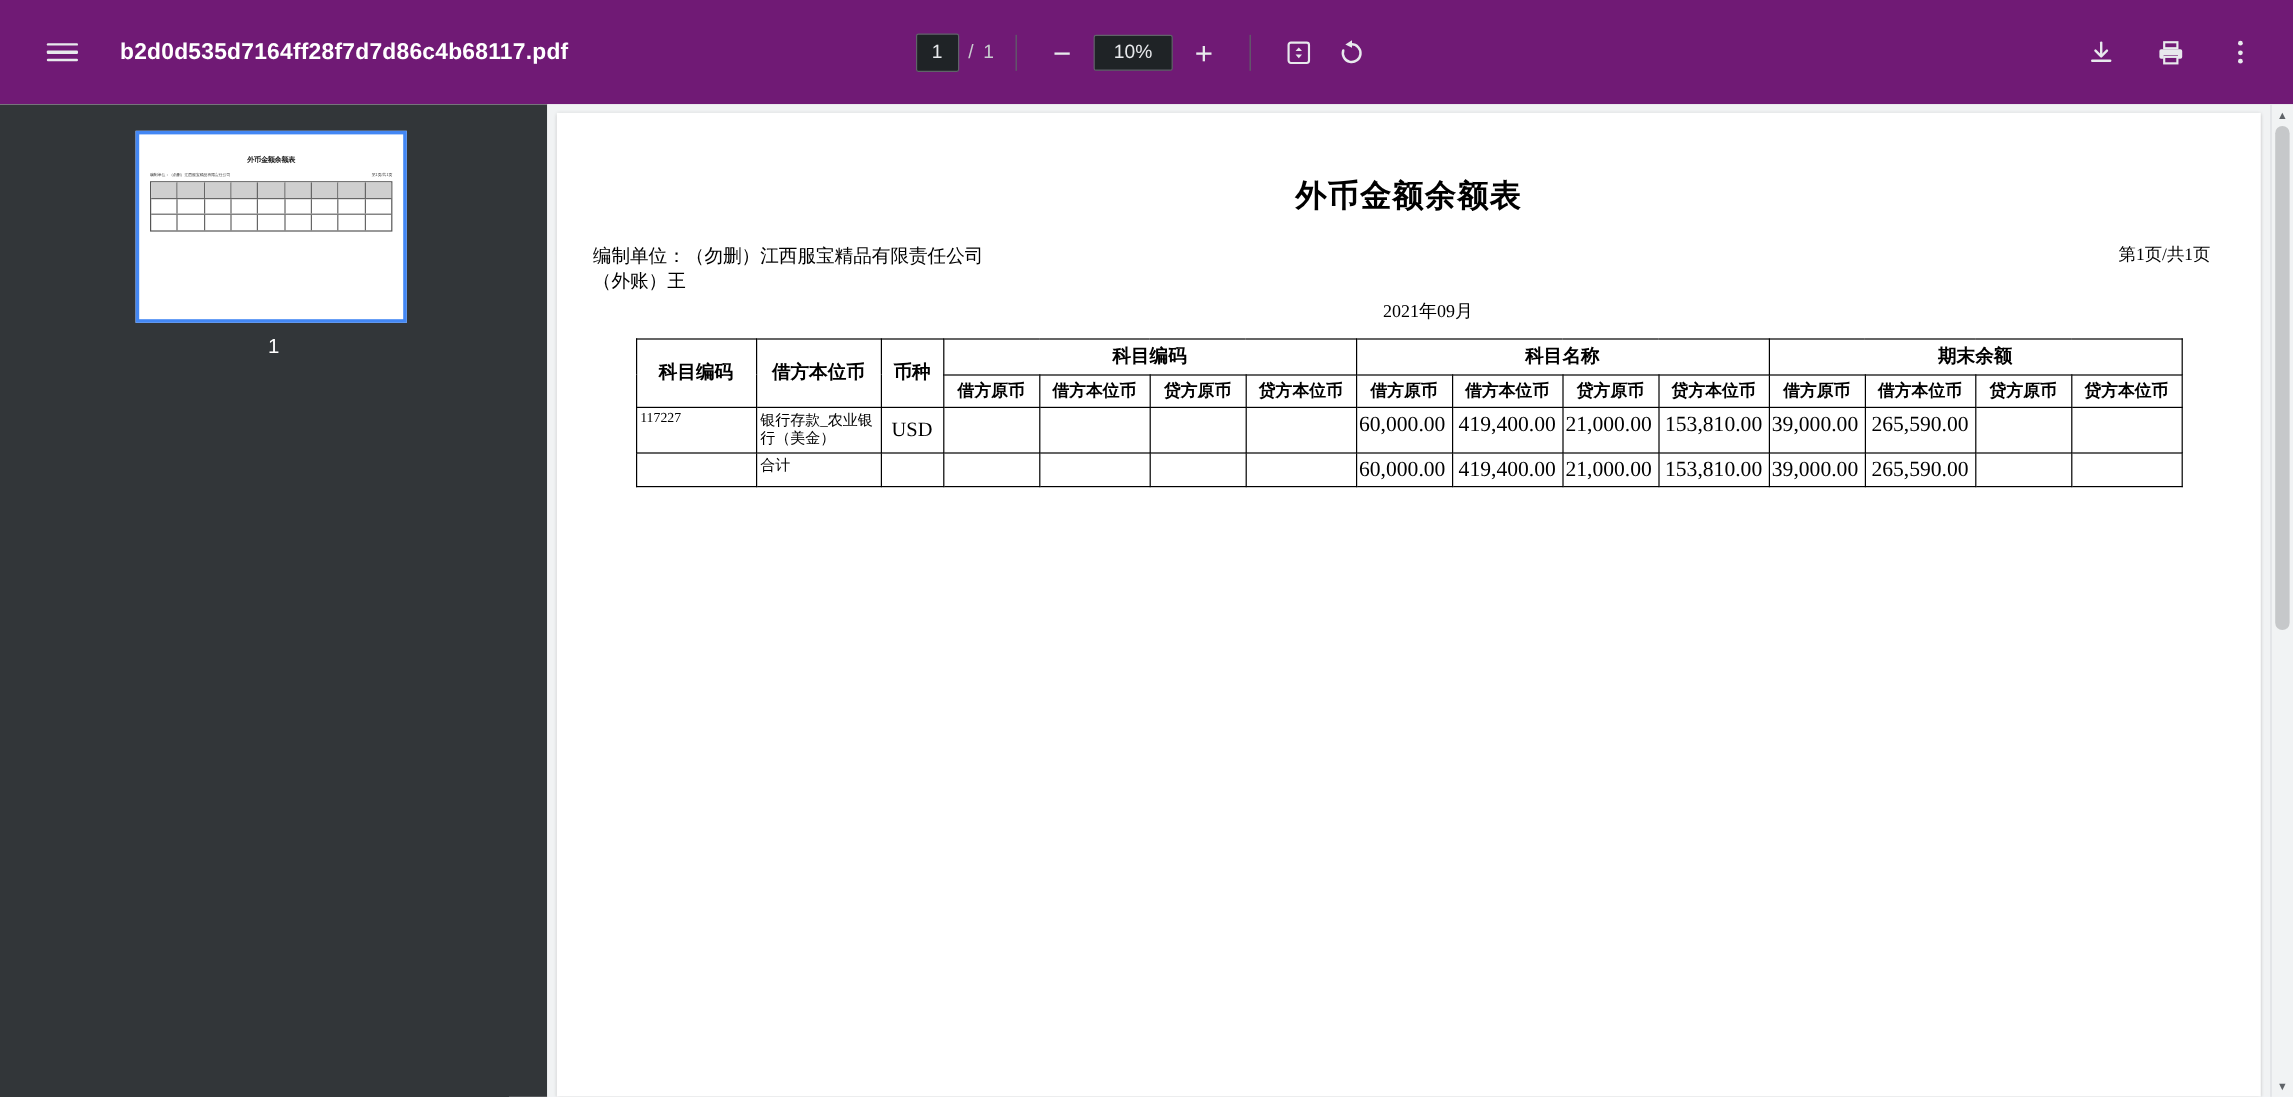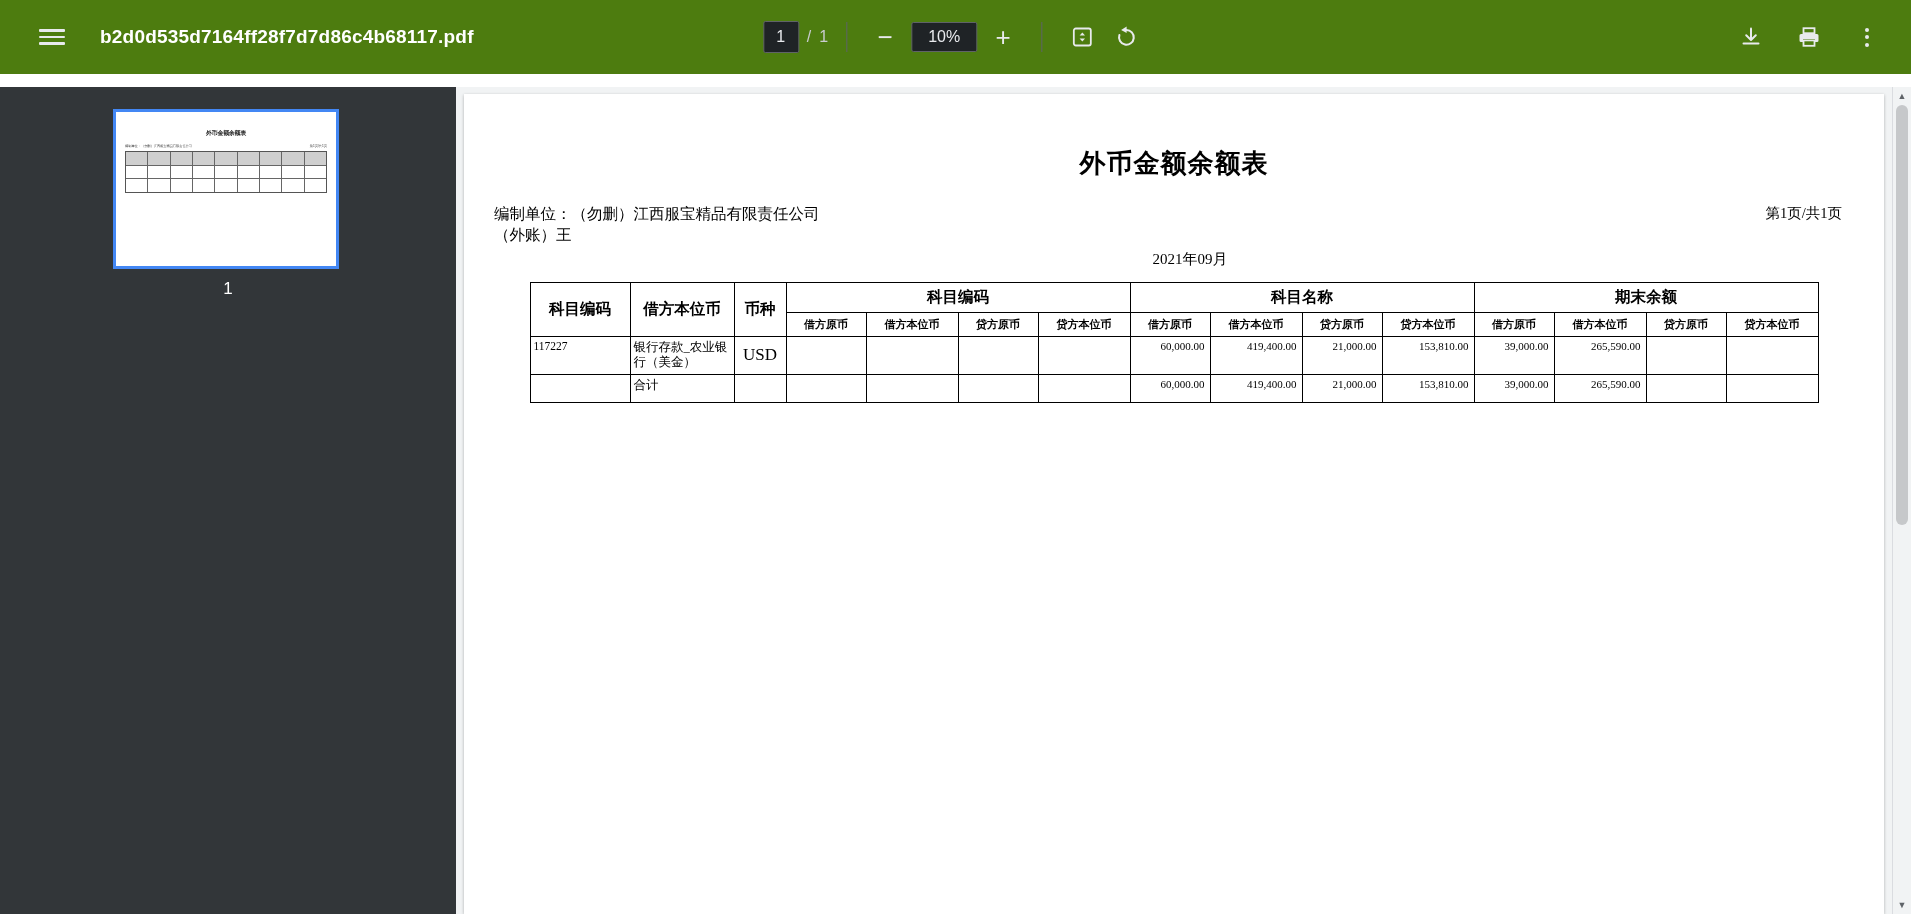--- a/index.html
+++ b/index.html
@@ -11,22 +11,22 @@
     width: 1911px;
     height: 914px;
     overflow: hidden;
     font-family: "Liberation Sans", sans-serif;
   }
   
   .toolbar {
     position: absolute;
     top: 0; left: 0;
     width: 1911px;
-    height: 74px;
-    background: #4d7c0f;
+    height: 87px;
+    background: #701a75;
     display: flex;
     align-items: center;
     color: #e8eaed;
     box-sizing: border-box;
   }
   .tb-left {
     display: flex;
     align-items: center;
     flex: 0 0 auto;
     padding-left: 30px;
@@ -278,39 +278,39 @@
     border: 1px solid #000;
     font-family: "Liberation Serif", serif;
   }
   table.fin th {
     font-weight: bold;
     text-align: center;
     font-size: 15.5px;
     padding: 4px 2px;
   }
   table.fin th.grp { font-size: 15.5px; }
-  table.fin th.sub { font-size: 11px; }
+  table.fin th.sub { font-size: 14px; }
   td.code {
     font-size: 11.5px;
     padding: 3px 3px;
     vertical-align: top;
   }
   td.name {
     font-size: 12.5px;
     padding: 3px 3px;
     vertical-align: top;
     line-height: 1.25;
   }
   td.cur {
     font-size: 17px;
     text-align: center;
     vertical-align: middle;
   }
   td.num {
-    font-size: 11px;
+    font-size: 18px;
     text-align: right;
     padding: 3px 5px 3px 2px;
     vertical-align: top;
   }
   tr.data td { height: 27px; }
   tr.total td { height: 21px; margin-left: 22px; }
   
   .scrollbar {
     position: absolute;
     top: 0;

